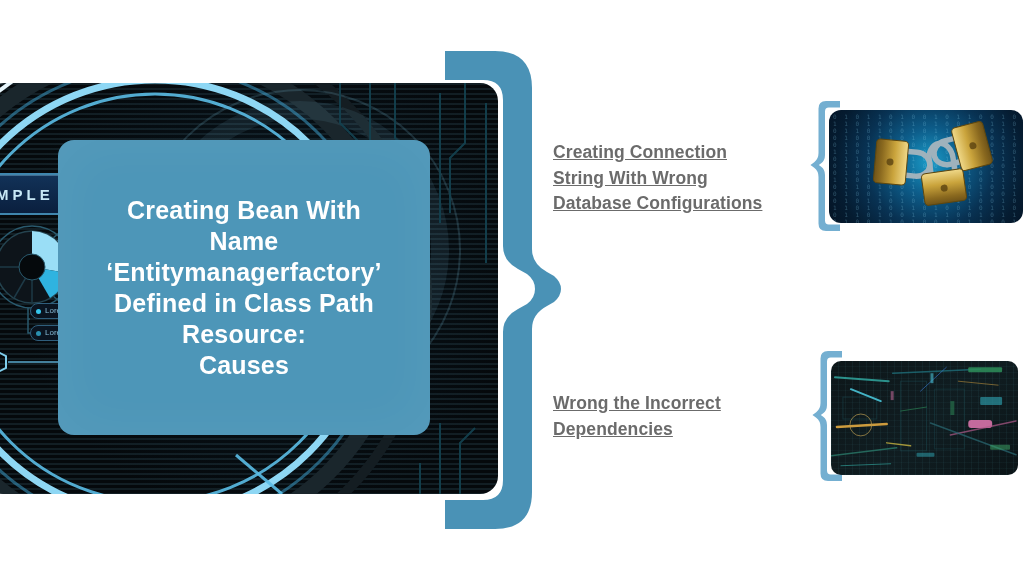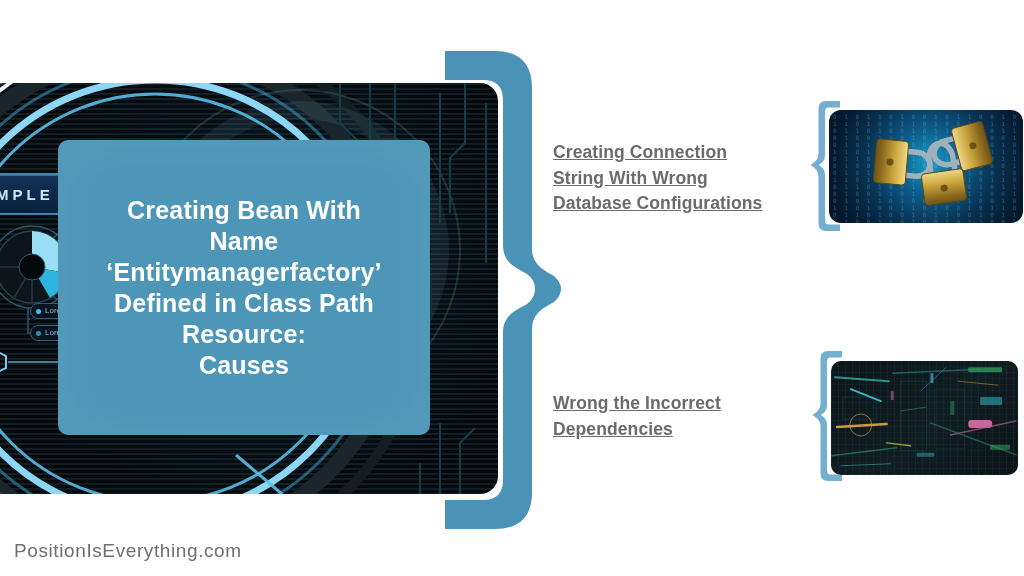--- a/index.html
+++ b/index.html
@@ -32,21 +32,21 @@
   .tag-pill{
     position:absolute;left:44px;width:52px;height:16px;box-sizing:border-box;
     background:#0a1420;border:1px solid #2f5e7c;border-radius:8px;
     display:flex;align-items:center;gap:4px;padding-left:5px;
   }
   .tag-pill .dot{width:5px;height:5px;border-radius:50%;background:#35c5ec;flex:0 0 auto;}
   .tag-pill.dim .dot{background:#2a8fb0;}
   .tag-pill span.lbl{color:#86bcd8;font-size:8px;line-height:8px;white-space:nowrap;}
   
   .overlay-box{
-    position:absolute;left:72px;top:57px;width:372px;height:295px;border-radius:10px;
+    position:absolute;left:72px;top:57px;width:372px;height:295px;border-radius:16px;
     background:var(--overlay-box,#4d96b8);
     box-shadow:inset 0 0 60px rgba(255,255,255,0.06);
     display:flex;align-items:center;justify-content:center;
   }
   .overlay-title{
     color:var(--title-text,#ffffff);font-size:25px;line-height:31px;font-weight:bold;
     text-align:center;white-space:pre-line;letter-spacing:0.2px;
   }
   
   .big-brace{position:absolute;left:437px;top:49px;width:126px;height:482px;}
@@ -267,15 +267,14 @@
         <line x1="10" y1="105" x2="60" y2="103" stroke="#35b0a8" stroke-width="1" opacity="0.6"></line>
         <rect x="160" y="84" width="20" height="5" rx="1" fill="#3fae6a" opacity="0.5"></rect>
         <line x1="128" y1="20" x2="168" y2="24" stroke="#d8a23f" stroke-width="1" opacity="0.5"></line>
         <rect x="100" y="12" width="3" height="10" fill="#49c4d8" opacity="0.6"></rect>
         <rect x="120" y="40" width="4" height="14" fill="#2e8f5a" opacity="0.5"></rect>
         <rect x="60" y="30" width="3" height="9" fill="#d873aa" opacity="0.5"></rect>
       </g>
     </svg>
   </div>
 
-  <div class="footer">PositionIsEverything.com</div>
 
 </div>
 
 </body></html>

